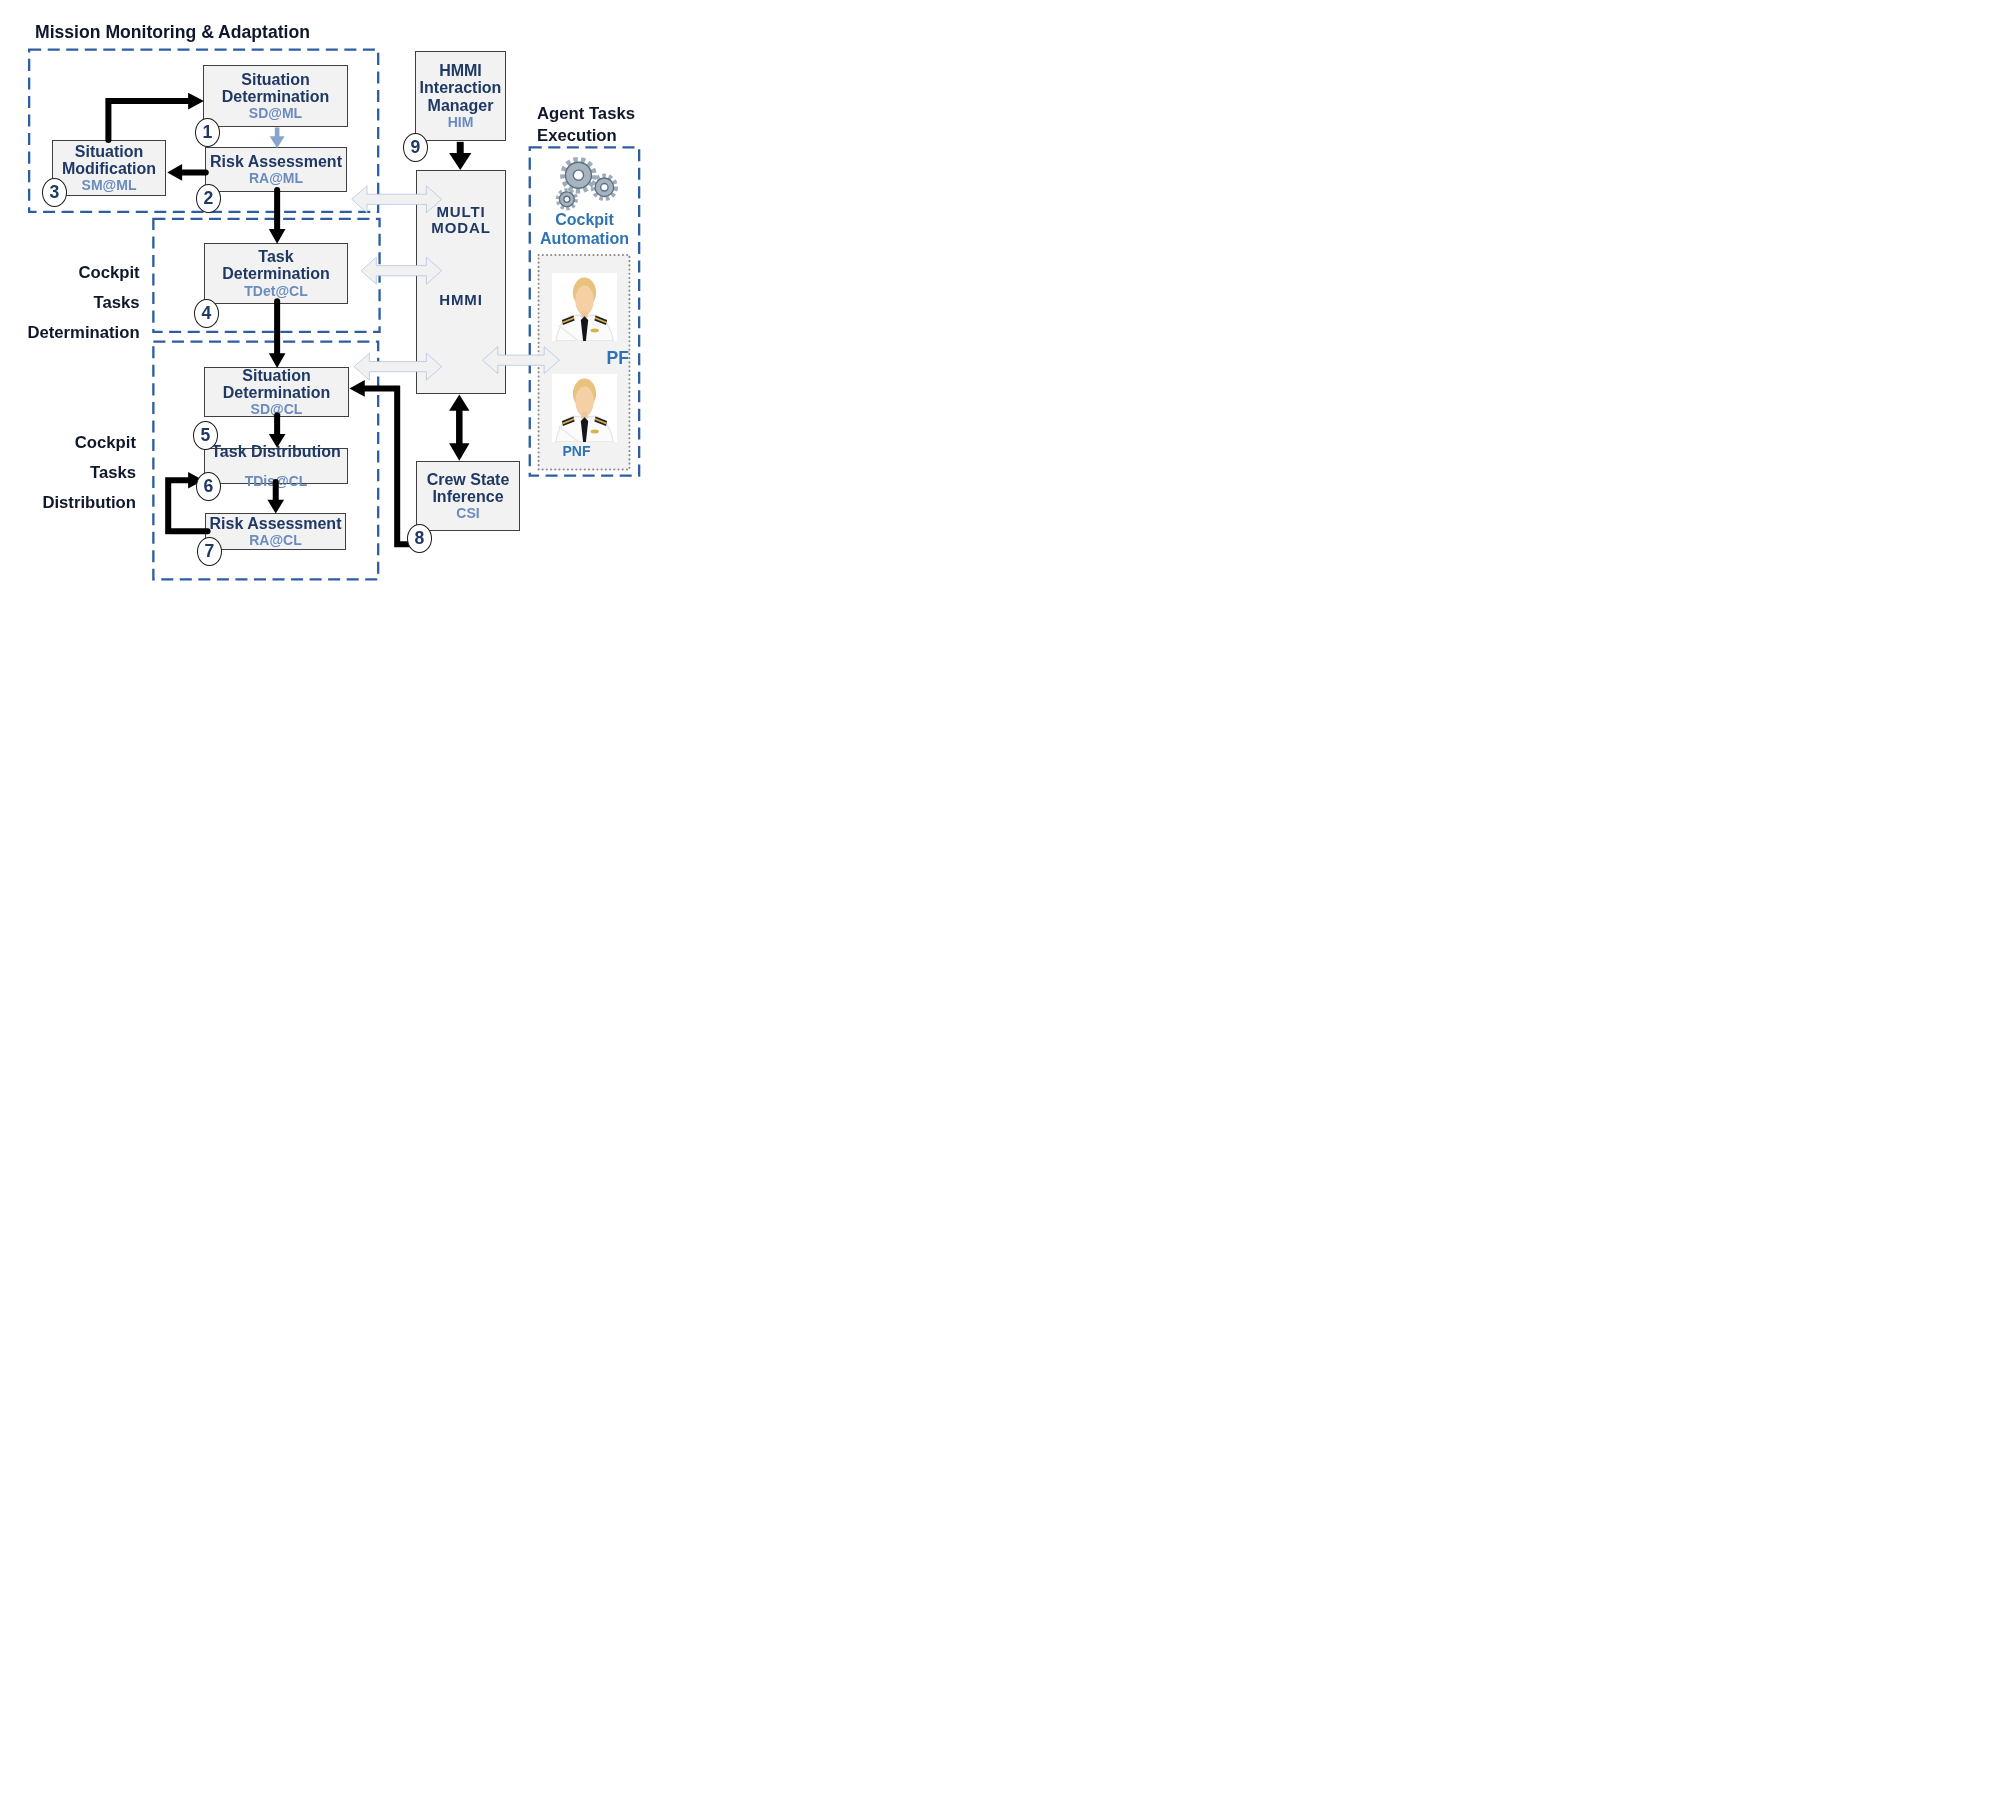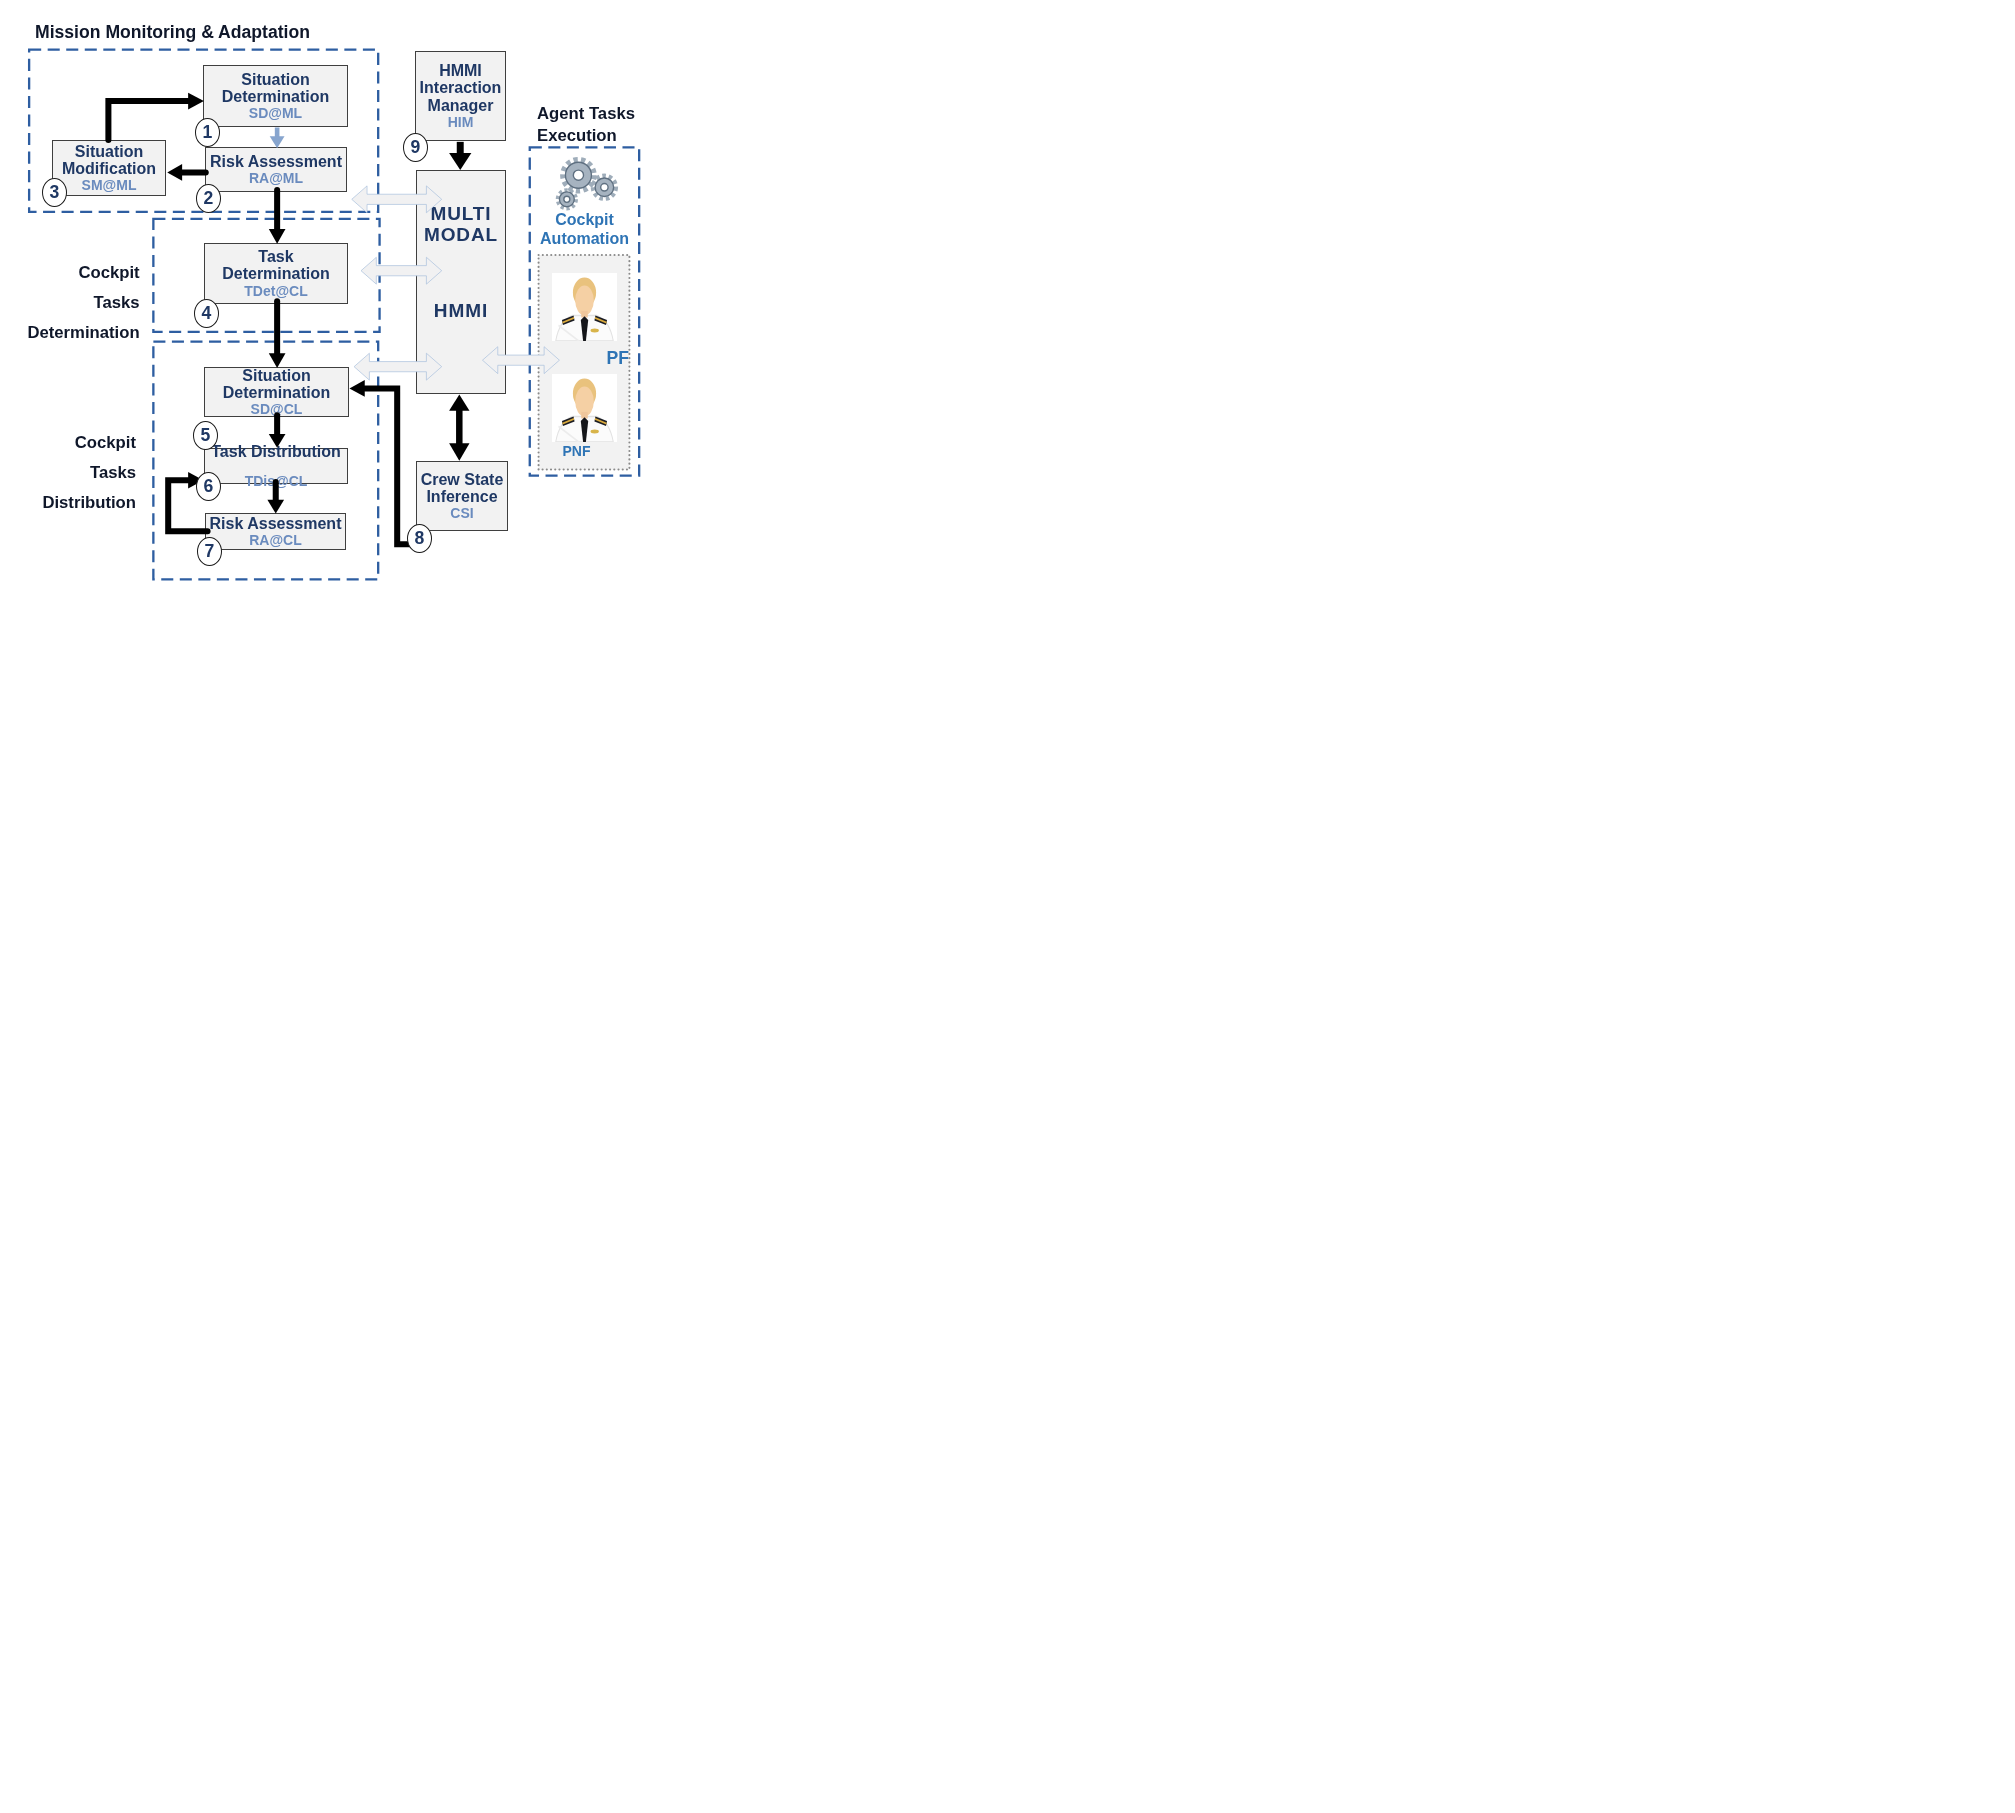--- a/index.html
+++ b/index.html
@@ -13,21 +13,21 @@
   .box-code{font-weight:bold;font-size:14px;line-height:1.15;color:#6A8BBE;}
   .multiline{white-space:pre-line;}
   .numcircle{position:absolute;z-index:4;width:25px;height:29px;border-radius:50%;
              background:#fff;border:1.4px solid #1a1a1a;display:flex;align-items:center;
              justify-content:center;font-weight:bold;font-size:17.6px;color:#1F3864;box-sizing:border-box;}
   .green-label{position:absolute;z-index:3;color:#0f172a;font-weight:bold;}
   .accent-label{position:absolute;z-index:3;color:#2E74B5;font-weight:bold;text-align:center;}
   .photo{position:absolute;z-index:3;}
   .hmmi-top{margin-top:33px;}
   .hmmi-bottom{margin-top:56px;letter-spacing:0.9px;}
-  .hmmi-title{font-size:19px;letter-spacing:0.9px;}
+  .hmmi-title{font-size:15px;letter-spacing:0.9px;}
 </style>
 </head>
 <body>
 
 <div class="canvas">
 
   <svg class="overlay" viewBox="0 0 1448 1303" xmlns="http://www.w3.org/2000/svg">
 
     <rect x="62" y="107" width="753" height="350" fill="none" stroke="#2E5EA1" stroke-width="5" stroke-dasharray="26 14"></rect>
     <rect x="330" y="472" width="488" height="244" fill="none" stroke="#2E5EA1" stroke-width="5" stroke-dasharray="26 14"></rect>
@@ -135,21 +135,21 @@
     <div class="box-code">SD@CL</div>
   </div>
   <div class="box" style="left:204px;top:448px;width:144px;height:36px;gap:12px;">
     <div class="box-title">Task Distribution</div>
     <div class="box-code">TDis@CL</div>
   </div>
   <div class="box" style="left:205px;top:513px;width:141px;height:37px;">
     <div class="box-title">Risk Assessment</div>
     <div class="box-code">RA@CL</div>
   </div>
-  <div class="box" style="left:416px;top:461px;width:92px;height:70px;">
+  <div class="box" style="left:416px;top:461px;width:104px;height:70px;">
     <div class="box-title multiline">Crew State
 Inference</div>
     <div class="box-code">CSI</div>
   </div>
   <div class="box" style="left:415px;top:51px;width:91px;height:90px;">
     <div class="box-title multiline">HMMI
 Interaction
 Manager</div>
     <div class="box-code">HIM</div>
   </div>

